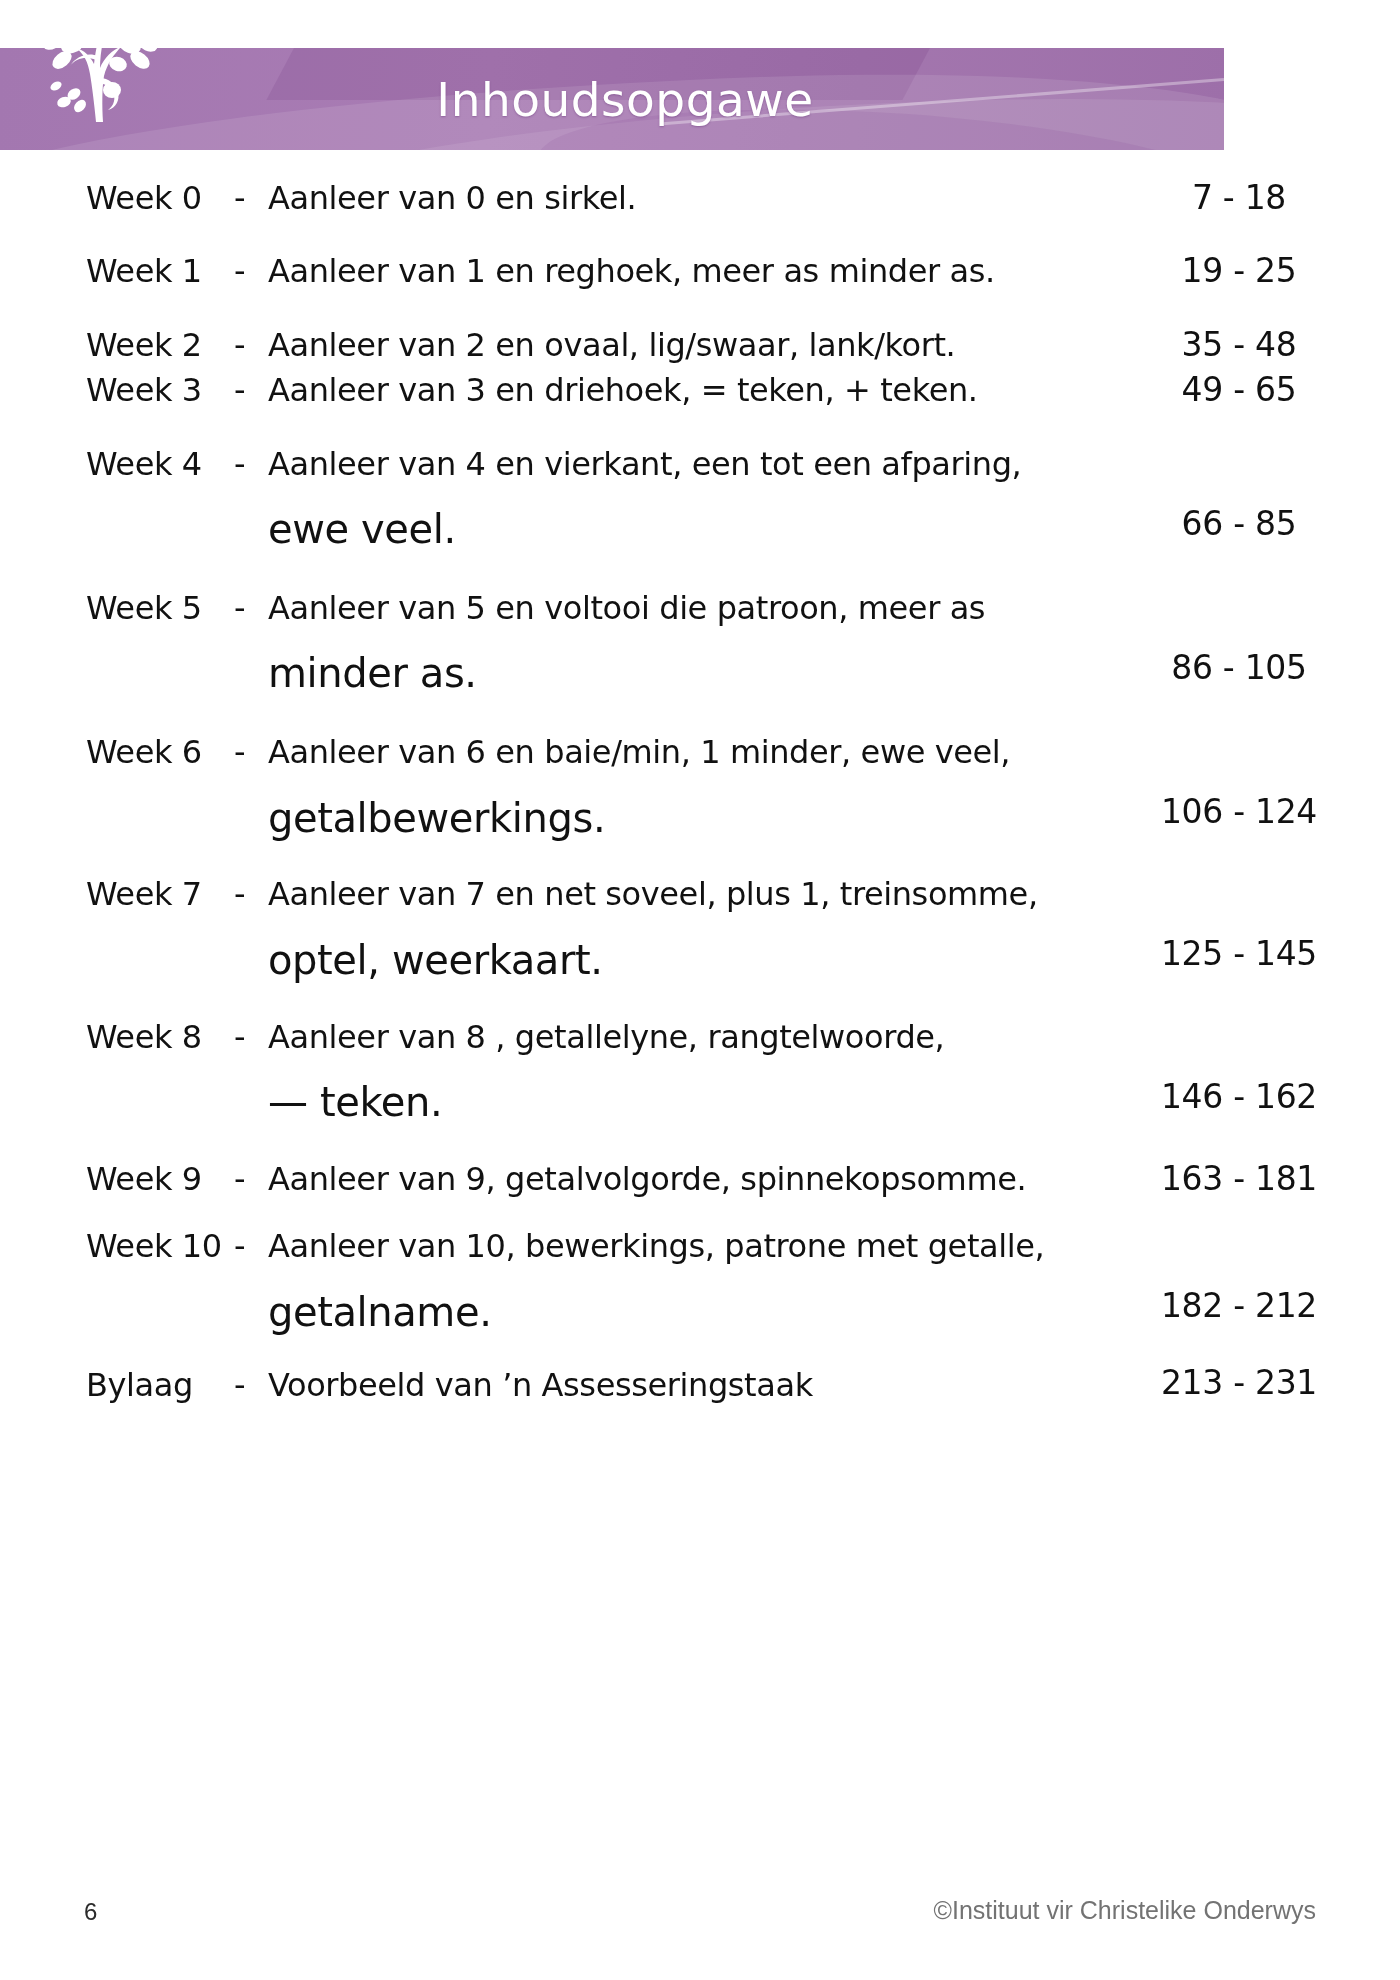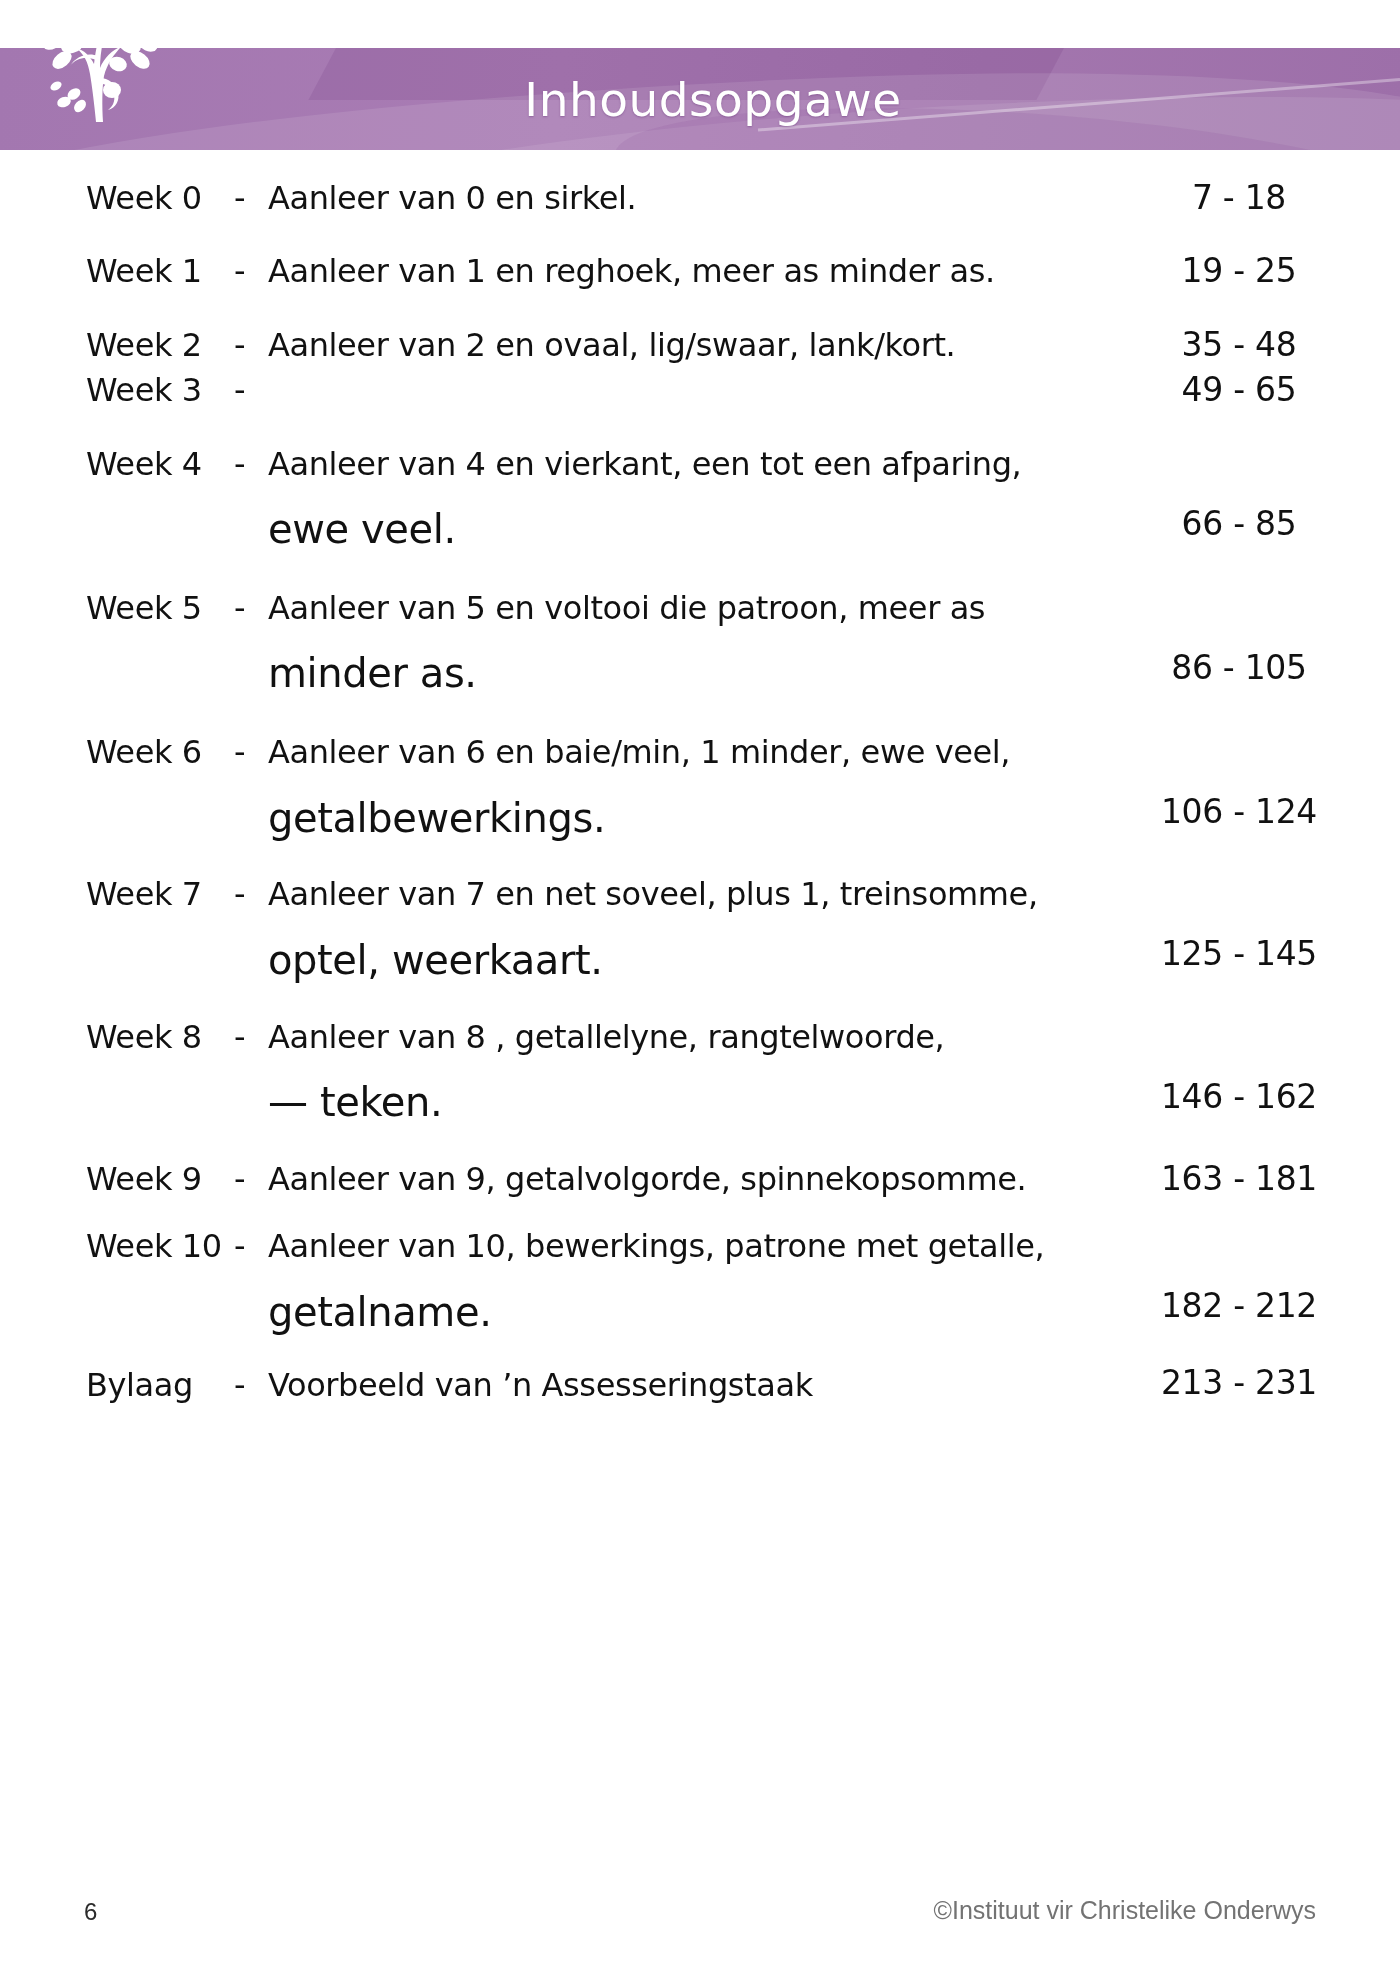--- a/index.html
+++ b/index.html
@@ -13,21 +13,21 @@
     position: relative;
     font-family: "Liberation Sans", sans-serif;
     overflow: hidden;
   }
 
   
   .banner {
     position: absolute;
     left: 0;
     top: 48px;
-    width: 1400px;
+    width: 1224px;
     height: 102px;
     background: linear-gradient(95deg, #a377b0 0%, #a97cb4 40%, #a376ae 70%, #9d6fa9 100%);
     overflow: hidden;
   }
   .banner-wave1 {
     position: absolute;
     left: -5%;
     top: 34px;
     width: 112%;
     height: 95px;
@@ -247,20 +247,21 @@
       <span class="dash">-</span>
       <span class="desc">Aanleer van 2 en ovaal, lig/swaar, lank/kort.</span>
     </div>
     <div class="pages" style="top:2px;">35 - 48</div>
   </div>
 
   <div class="toc-row" style="">
     <div class="toc-line">
       <span class="week-label">Week 3</span>
       <span class="dash">-</span>
+      <span class="desc">Aanleer van 3 en driehoek,  =  teken,  +  teken.</span>
     </div>
     <div class="pages" style="top:2px;">49 - 65</div>
   </div>
 
   <div class="toc-row" style="margin-top:28px;">
     <div class="toc-line">
       <span class="week-label">Week 4</span>
       <span class="dash">-</span>
       <span class="desc">Aanleer van 4 en vierkant, een tot een afparing,</span>
     </div>

